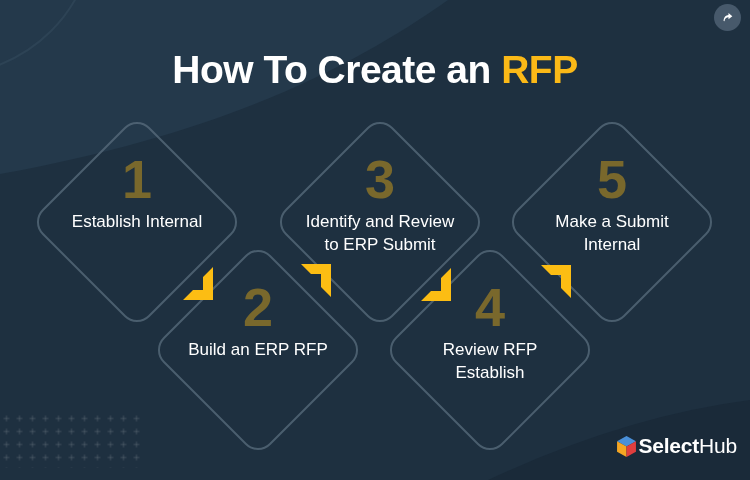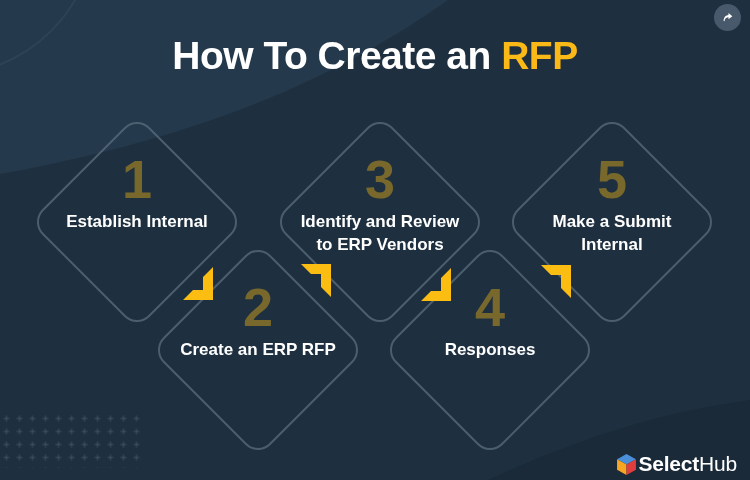--- a/index.html
+++ b/index.html
@@ -14,21 +14,21 @@
   body{
     position:relative;
     background:var(--background,#1e3040);
     font-family:"Liberation Sans", sans-serif;
     -webkit-font-smoothing:antialiased;
   }
   .bg-deco{position:absolute;inset:0;width:750px;height:480px;z-index:0;pointer-events:none;}
   .plus-grid{position:absolute;left:0;top:412px;z-index:0;pointer-events:none;}
 
   .title{
-    position:absolute;left:0;top:34px;width:750px;
+    position:absolute;left:0;top:48px;width:750px;
     text-align:center;z-index:5;
     font-size:39px;font-weight:800;letter-spacing:-0.5px;
     color:var(--text-white,#fff);
   }
   .title .hl{color:var(--accent-yellow,#fbb917);}
 
   .share-btn{
     position:absolute;left:714px;top:4px;width:27px;height:27px;
     border-radius:50%;background:#47596b;z-index:6;
     display:flex;align-items:center;justify-content:center;
@@ -57,33 +57,33 @@
   .s3{left:275px;top:152px;}
   .s5{left:507px;top:152px;}
   .s2{left:153px;top:280px;}
   .s4{left:385px;top:280px;}
   .step-number{
     font-size:54px;font-weight:700;line-height:1.0;
     color:var(--number-gold,#79682c);
   }
   .step-label{
     margin-top:5px;
-    font-size:17px;font-weight:700;line-height:1.35;
+    font-size:17px;font-weight:400;line-height:1.35;
     color:var(--text-white,#fff);
   }
   .step-label span{display:block;}
 
   .bracket{position:absolute;z-index:2;}
   .br1{left:182px;top:266px;}
   .br2{left:300px;top:263px;}
   .br3{left:420px;top:267px;}
   .br4{left:540px;top:264px;}
 
   .brand{
-    position:absolute;right:13px;bottom:4px;z-index:6;
+    position:absolute;right:13px;bottom:22px;z-index:6;
     display:flex;align-items:center;gap:2px;cursor:pointer;padding-left:22px;
   }
   .brand-text{font-size:21px;color:var(--text-white,#fff);letter-spacing:-0.2px;}
   .brand-text .b{font-weight:700;}
   .brand-text .r{font-weight:400;}
 </style>
 </head>
 <body>
 
 <svg class="bg-deco" viewBox="0 0 750 480" xmlns="http://www.w3.org/2000/svg">
@@ -131,35 +131,36 @@
 
 <div class="step-content s1">
   <div class="step-number">1</div>
   <div class="step-label">
     <span>Establish Internal</span>
   </div>
 </div>
 <div class="step-content s2">
   <div class="step-number">2</div>
   <div class="step-label">
-    <span>Create an ERP RFP</span>
+    <span>Build an ERP RFP</span>
     <span></span>
   </div>
 </div>
 <div class="step-content s3">
   <div class="step-number">3</div>
   <div class="step-label">
     <span>Identify and Review</span>
-    <span>to ERP Vendors</span>
+    <span>to ERP Submit</span>
   </div>
 </div>
 <div class="step-content s4">
   <div class="step-number">4</div>
   <div class="step-label">
-    <span>Responses</span>
+    <span>Review RFP</span>
+    <span>Establish</span>
   </div>
 </div>
 <div class="step-content s5">
   <div class="step-number">5</div>
   <div class="step-label">
     <span>Make a Submit</span>
     <span>Internal</span>
   </div>
 </div>
 

